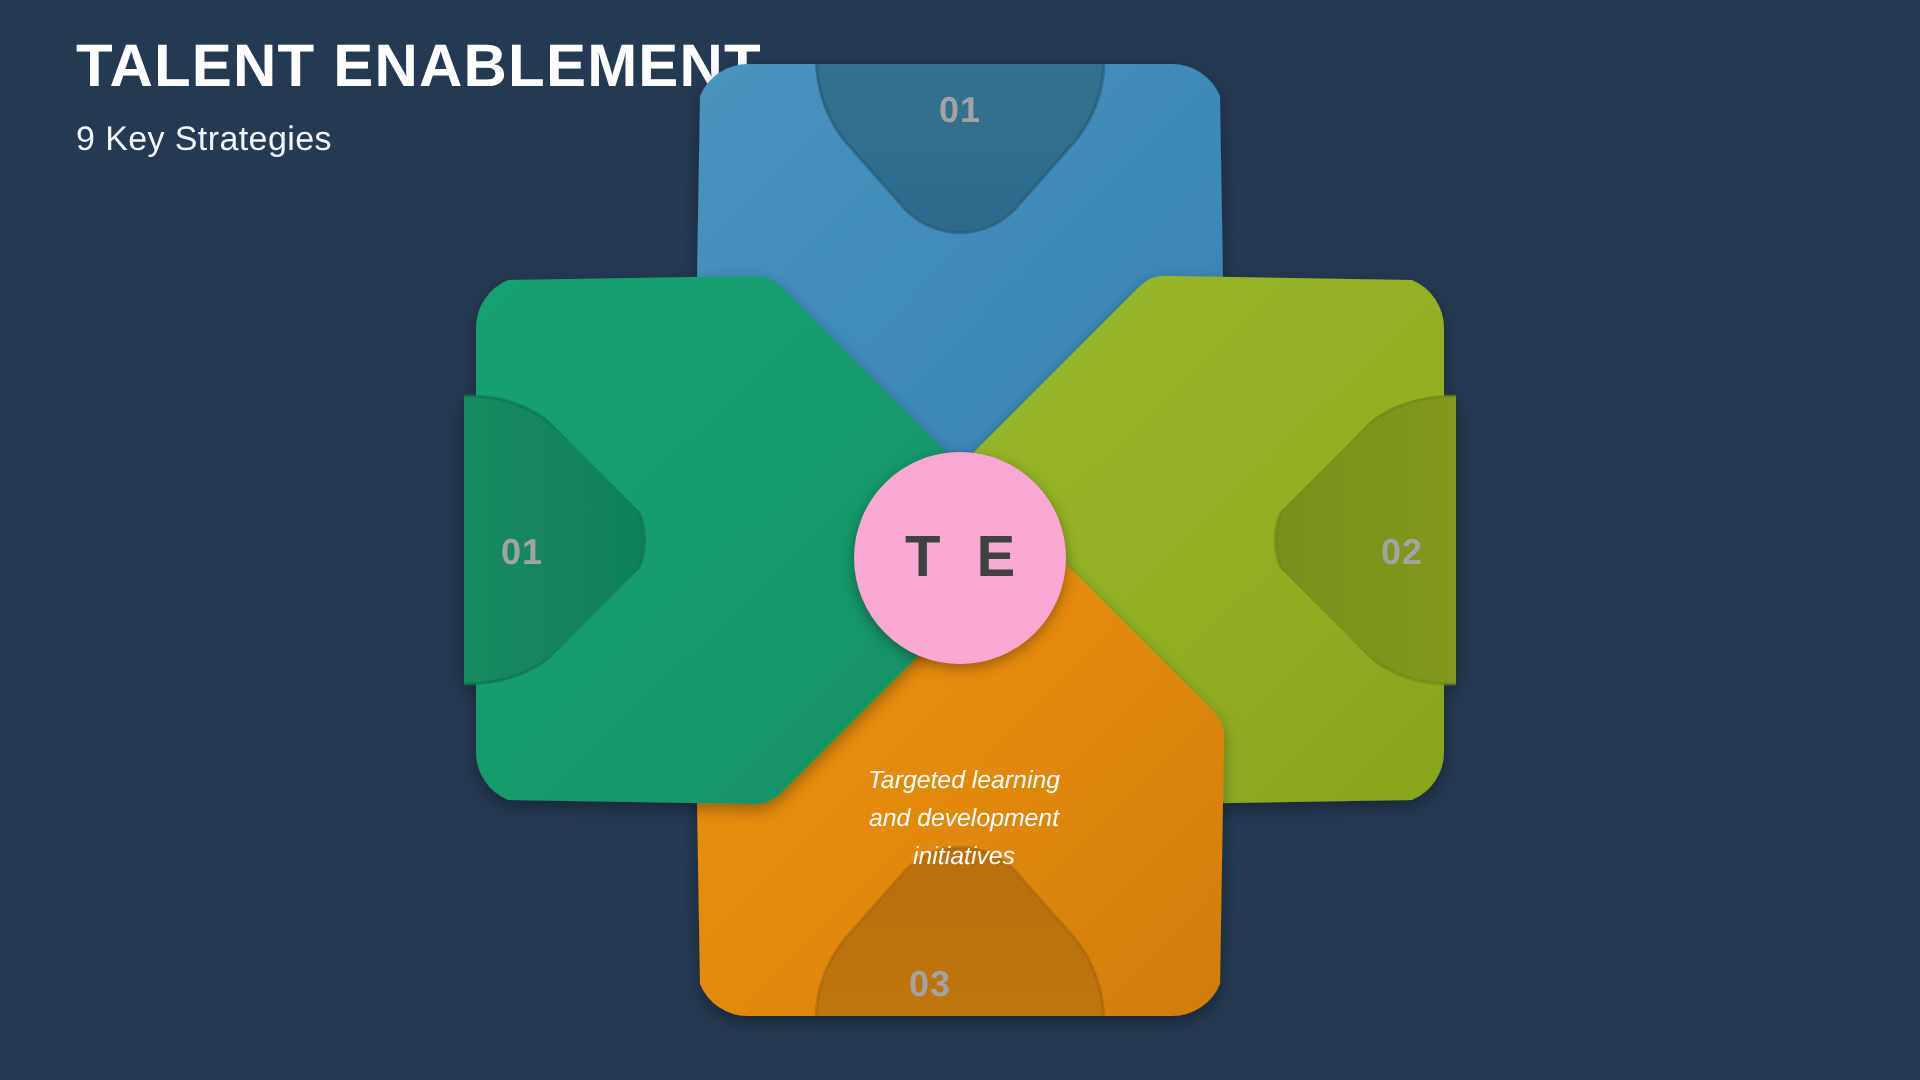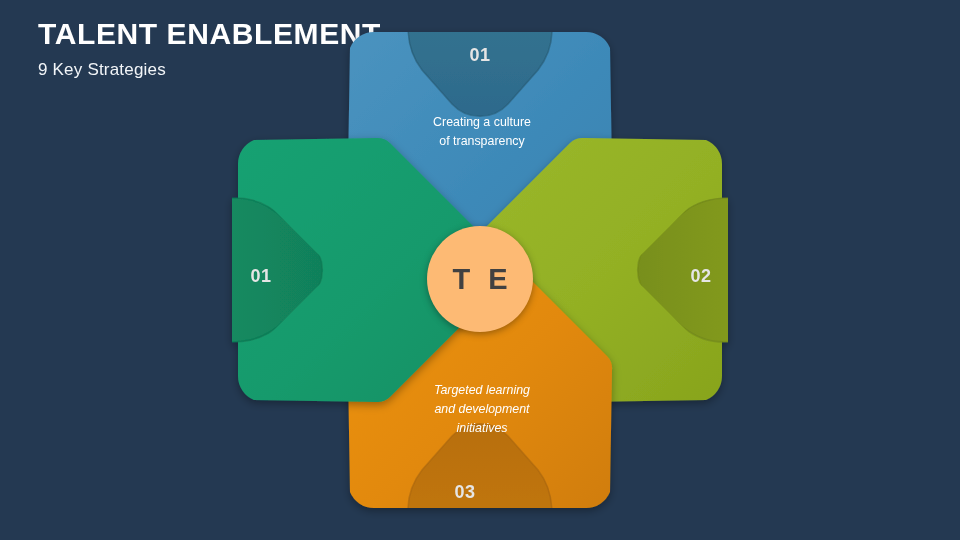--- a/index.html
+++ b/index.html
@@ -69,21 +69,21 @@
     color: #ffffff;
     font-size: 12.4px;
     line-height: 1.52;
     text-align: center;
     font-family: "Liberation Sans", sans-serif;
     white-space: pre-line;
     pointer-events: none;
   }
   .petal-number {
     position: absolute;
-    color: #e5e5e5;
+    color: #a3a3a3;
     font-size: 18px;
     font-weight: bold;
     letter-spacing: 0.5px;
     text-align: center;
     pointer-events: none;
   }
 
   #label-01 { left: 380px; top: 113px; width: 204px; }
   #num-01   { left: 440px; top: 45px;  width: 80px; }
 
@@ -97,21 +97,21 @@
   #num-04   { left: 230px; top: 266px; width: 62px; }
 
   
   #center-badge {
     position: absolute;
     left: 427px;
     top: 226px;
     width: 106px;
     height: 106px;
     border-radius: 50%;
-    background: #fdba74;
+    background: #f9a8d4;
     box-shadow: 0 2px 7px rgba(0,0,0,0.34);
     display: flex;
     align-items: center;
     justify-content: center;
   }
   #center-text {
     font-size: 29px;
     font-weight: bold;
     color: #414141;
     letter-spacing: 5px;
@@ -297,22 +297,20 @@
                    A 38 38 0 0 1 310 298
                    L 276 328
                    Q 258 342 236 342
                    Z"></path>
           <path fill="none" stroke="#0f7350" stroke-opacity="0.55" stroke-width="1.6" d="M 232 342 Q 258 342 276 328 L 310 298 A 38 38 0 0 0 310 242 L 276 212 Q 258 198 236 198 L 232 198"></path>
         </g>
       </g>
     </svg>
   </div>
 
-  <div class="petal-label" id="label-01">Creating a culture
-of transparency</div>
   <div class="petal-number" id="num-01">01</div>
 
   <div class="petal-number" id="num-02">02</div>
 
   <div class="petal-label" id="label-03">Targeted learning
 and development
 initiatives</div>
   <div class="petal-number" id="num-03">03</div>
 
   <div class="petal-number" id="num-04">01</div>

